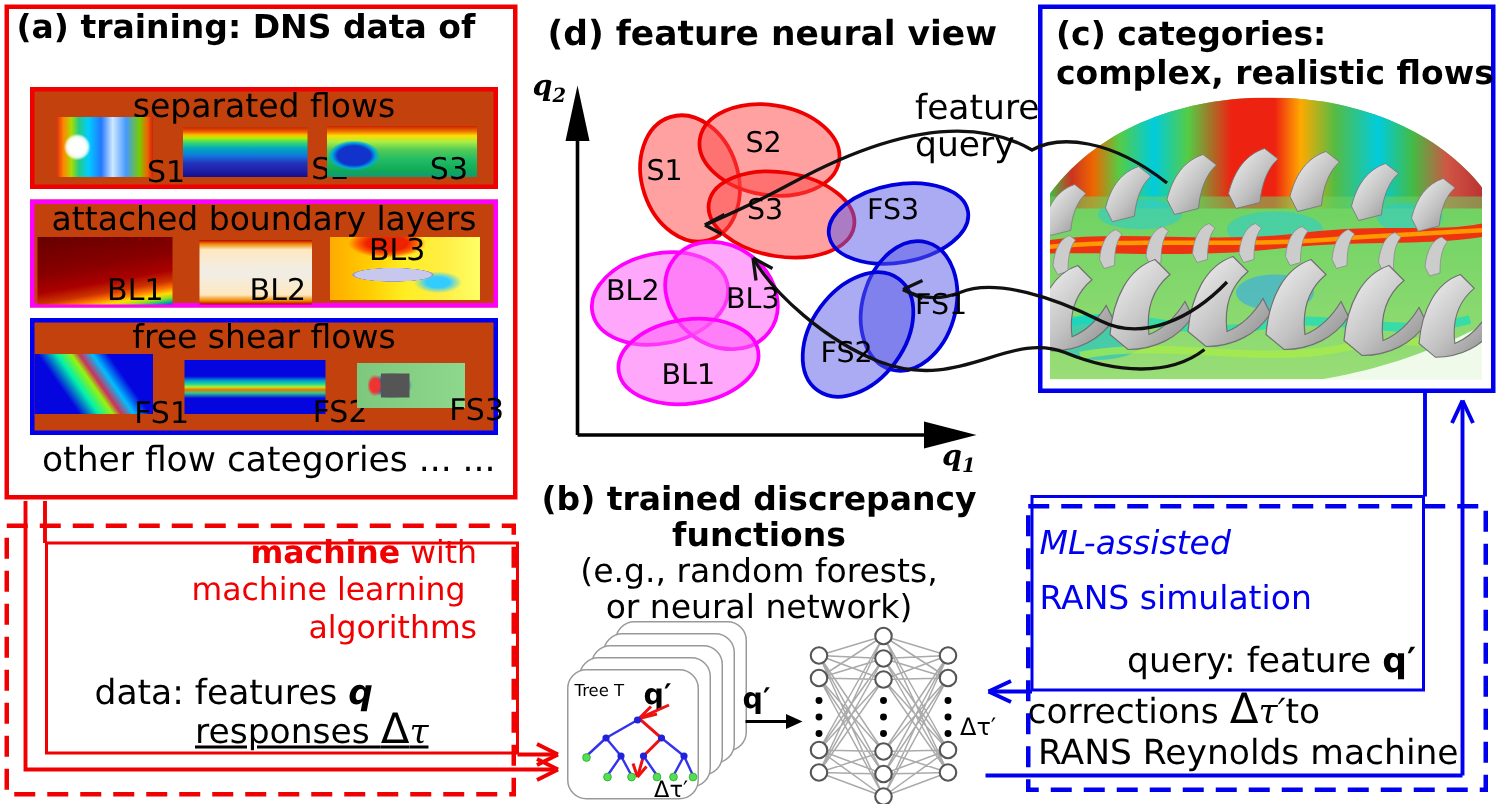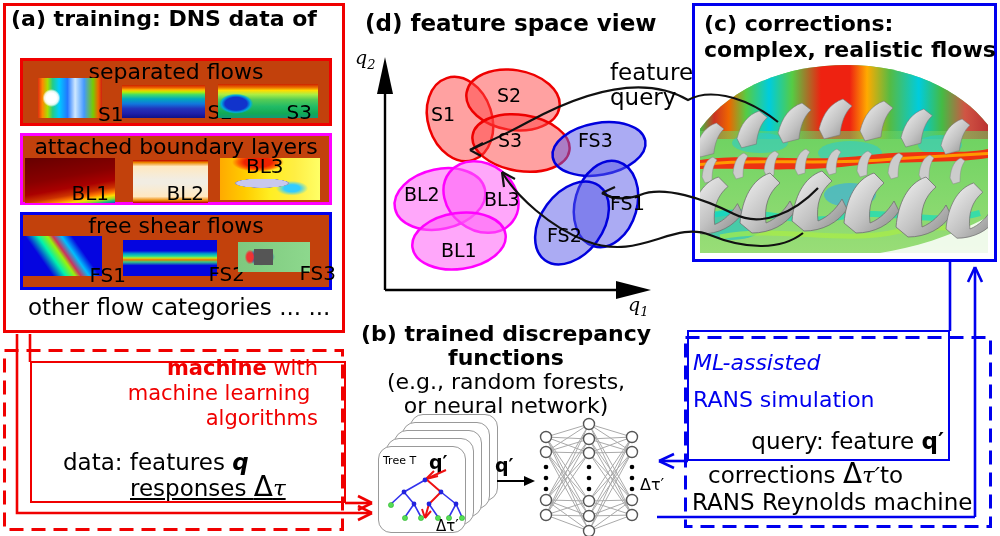--- a/index.html
+++ b/index.html
@@ -68,21 +68,21 @@
   .t-train3{left:120px;top:407px;width:198px;text-align:right;}
   .blktxt{color:#000;font-size:23px;line-height:25px;white-space:nowrap;}
   .t-data1{left:63px;top:450px;}
   .t-data2{left:130px;top:476px;text-decoration:underline;}
   .big-delta{font-size:28px;line-height:20px;}
   .tau-i{font-family:"DejaVu Serif","Liberation Serif",serif;font-style:italic;}
 
   
   .d-title{left:365px;top:10px;font-weight:bold;font-size:23px;white-space:nowrap;}
   .lab{z-index:40;}
-  .axis-lab{font-family:"DejaVu Serif","Liberation Serif",serif;font-style:italic;font-size:19px;}
+  .axis-lab{font-family:"DejaVu Serif","Liberation Serif",serif;font-style:italic;font-size:19px;font-weight:bold;}
   .q2-lab{left:355px;top:46px;}
   .q1-lab{left:628px;top:293px;}
   .ellab{position:absolute;font-size:19px;line-height:20px;z-index:40;}
   .fq-lab{left:567px;top:60px;font-size:23px;line-height:25px;z-index:40;margin-left:43px;}
 
   
   .b-title{left:356px;top:322px;width:300px;text-align:center;line-height:24px;}
   .b-title .bt1{font-weight:bold;font-size:22px;}
   .b-title .bt2{font-size:22px;}
 
@@ -93,21 +93,21 @@
   #panel-c{left:692px;top:3px;width:305px;height:259px;border:3px solid #0000ee;background:#fff;}
   .c-title{position:absolute;left:9px;top:5px;font-weight:bold;font-size:22px;line-height:26px;white-space:nowrap;}
 
   
   #blue-solid{left:687px;top:330px;width:263px;height:131px;border:2.5px solid #0000ee;}
   .bluetxt{color:#0000ee;font-size:22px;line-height:25px;white-space:nowrap;}
   .t-pred1{left:693px;top:337px;}
   .t-pred2{left:693px;top:350px;font-style:italic;}
   .t-pred3{left:693px;top:387px;}
   .t-query{left:700px;top:429px;width:244px;text-align:right;}
-  .t-corr1{left:708px;top:463px;}
+  .t-corr1{left:685px;top:463px;}
   .t-corr2{left:692px;top:490px;}
 
   #overlay{position:absolute;left:0;top:0;z-index:30;pointer-events:none;}
 </style>
 </head>
 <body>
 
 <div id="canvas">
 
   <div id="panel-a" class="abs">
@@ -155,21 +155,21 @@
     <div class="a-footer">other flow categories ... ...</div>
   </div>
 
   <div id="red-solid" class="abs"></div>
   <div class="abs redtxt t-train1"><b>machine</b><span> with</span></div>
   <div class="abs redtxt t-train2">machine learning</div>
   <div class="abs redtxt t-train3">algorithms</div>
   <div class="abs blktxt t-data1"><span>data: features </span><b><i>q</i></b></div>
   <div class="abs blktxt t-data2"><span>responses </span><span class="big-delta">Δ</span><span class="tau-i">τ</span></div>
 
-  <div class="abs d-title">(d) feature space view</div>
+  <div class="abs d-title">(d) feature neural view</div>
   <div class="abs lab axis-lab q2-lab"><span>q</span><sub style="font-size:13px">2</sub></div>
   <div class="abs lab axis-lab q1-lab"><span>q</span><sub style="font-size:13px">1</sub></div>
   <div class="abs fq-lab">
     <div>feature</div>
     <div>query</div>
   </div>
   <div class="ellab" style="left:431px;top:104px;">S1</div>
   <div class="ellab" style="left:497px;top:85px;">S2</div>
   <div class="ellab" style="left:498px;top:130px;">S3</div>
   <div class="ellab" style="left:404px;top:184px;">BL2</div>
@@ -187,21 +187,21 @@
   </div>
 
   <div class="card" style="left:410px;top:414px;"></div>
   <div class="card" style="left:402px;top:422px;"></div>
   <div class="card" style="left:394px;top:430px;"></div>
   <div class="card" style="left:386px;top:438px;"></div>
   <div class="card" style="left:378px;top:446px;"></div>
 
   <div id="panel-c" class="abs">
     <div class="c-title">
-      <div>(c) corrections:</div>
+      <div>(c) categories:</div>
       <div>complex, realistic flows</div>
     </div>
     <svg width="288" height="188" viewBox="0 0 288 188" style="position:absolute;left:5px;top:59px;">
       <defs>
         <linearGradient id="rain" x1="0" y1="0" x2="1" y2="0">
           <stop offset="0" stop-color="#44bb44"></stop>
             <stop offset=".05" stop-color="#cc3322"></stop>
           <stop offset=".10" stop-color="#ee6600"></stop>
             <stop offset=".16" stop-color="#55cc44"></stop>
           <stop offset=".24" stop-color="#00ccdd"></stop>

